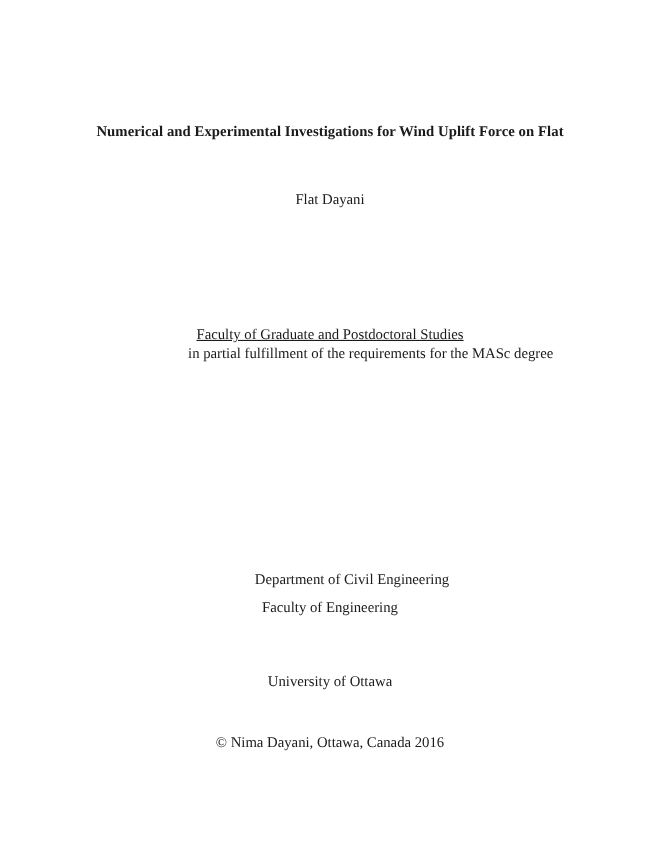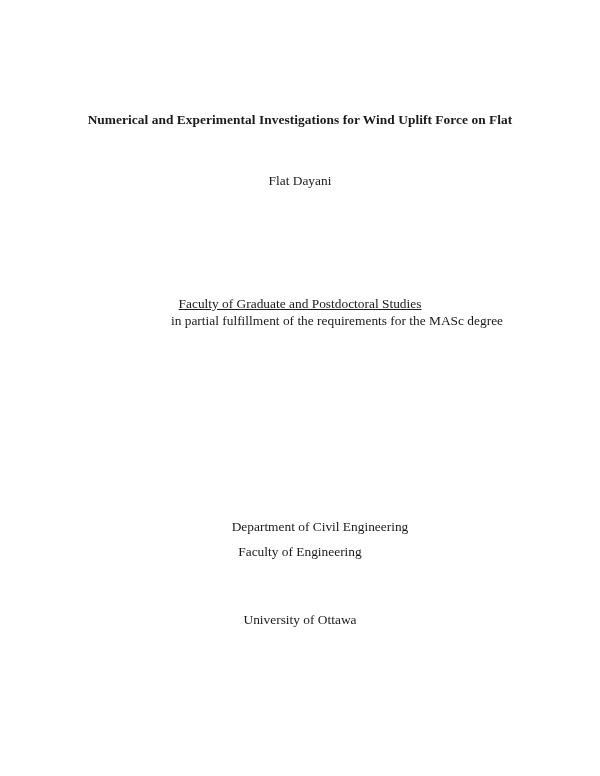--- a/index.html
+++ b/index.html
@@ -47,14 +47,15 @@
 
   <div class="line" style="top:173px;">Flat Dayani</div>
 
   <div class="line" style="top:296px;text-decoration:underline;">Faculty of Graduate and Postdoctoral Studies</div>
   <div class="line" style="top:313px;padding-left:37px;">in partial fulfillment of the requirements for the MASc degree</div>
 
   <div class="line" style="top:519px;padding-left:20px;">Department of Civil Engineering</div>
   <div class="line" style="top:544px;">Faculty of Engineering</div>
   <div class="line" style="top:568px;margin-top:44px;">University of Ottawa</div>
 
+  <div class="line" style="top:667px;">© Nima Dayani, Ottawa, Canada 2016</div>
 
 </div>
 
 </body></html>

